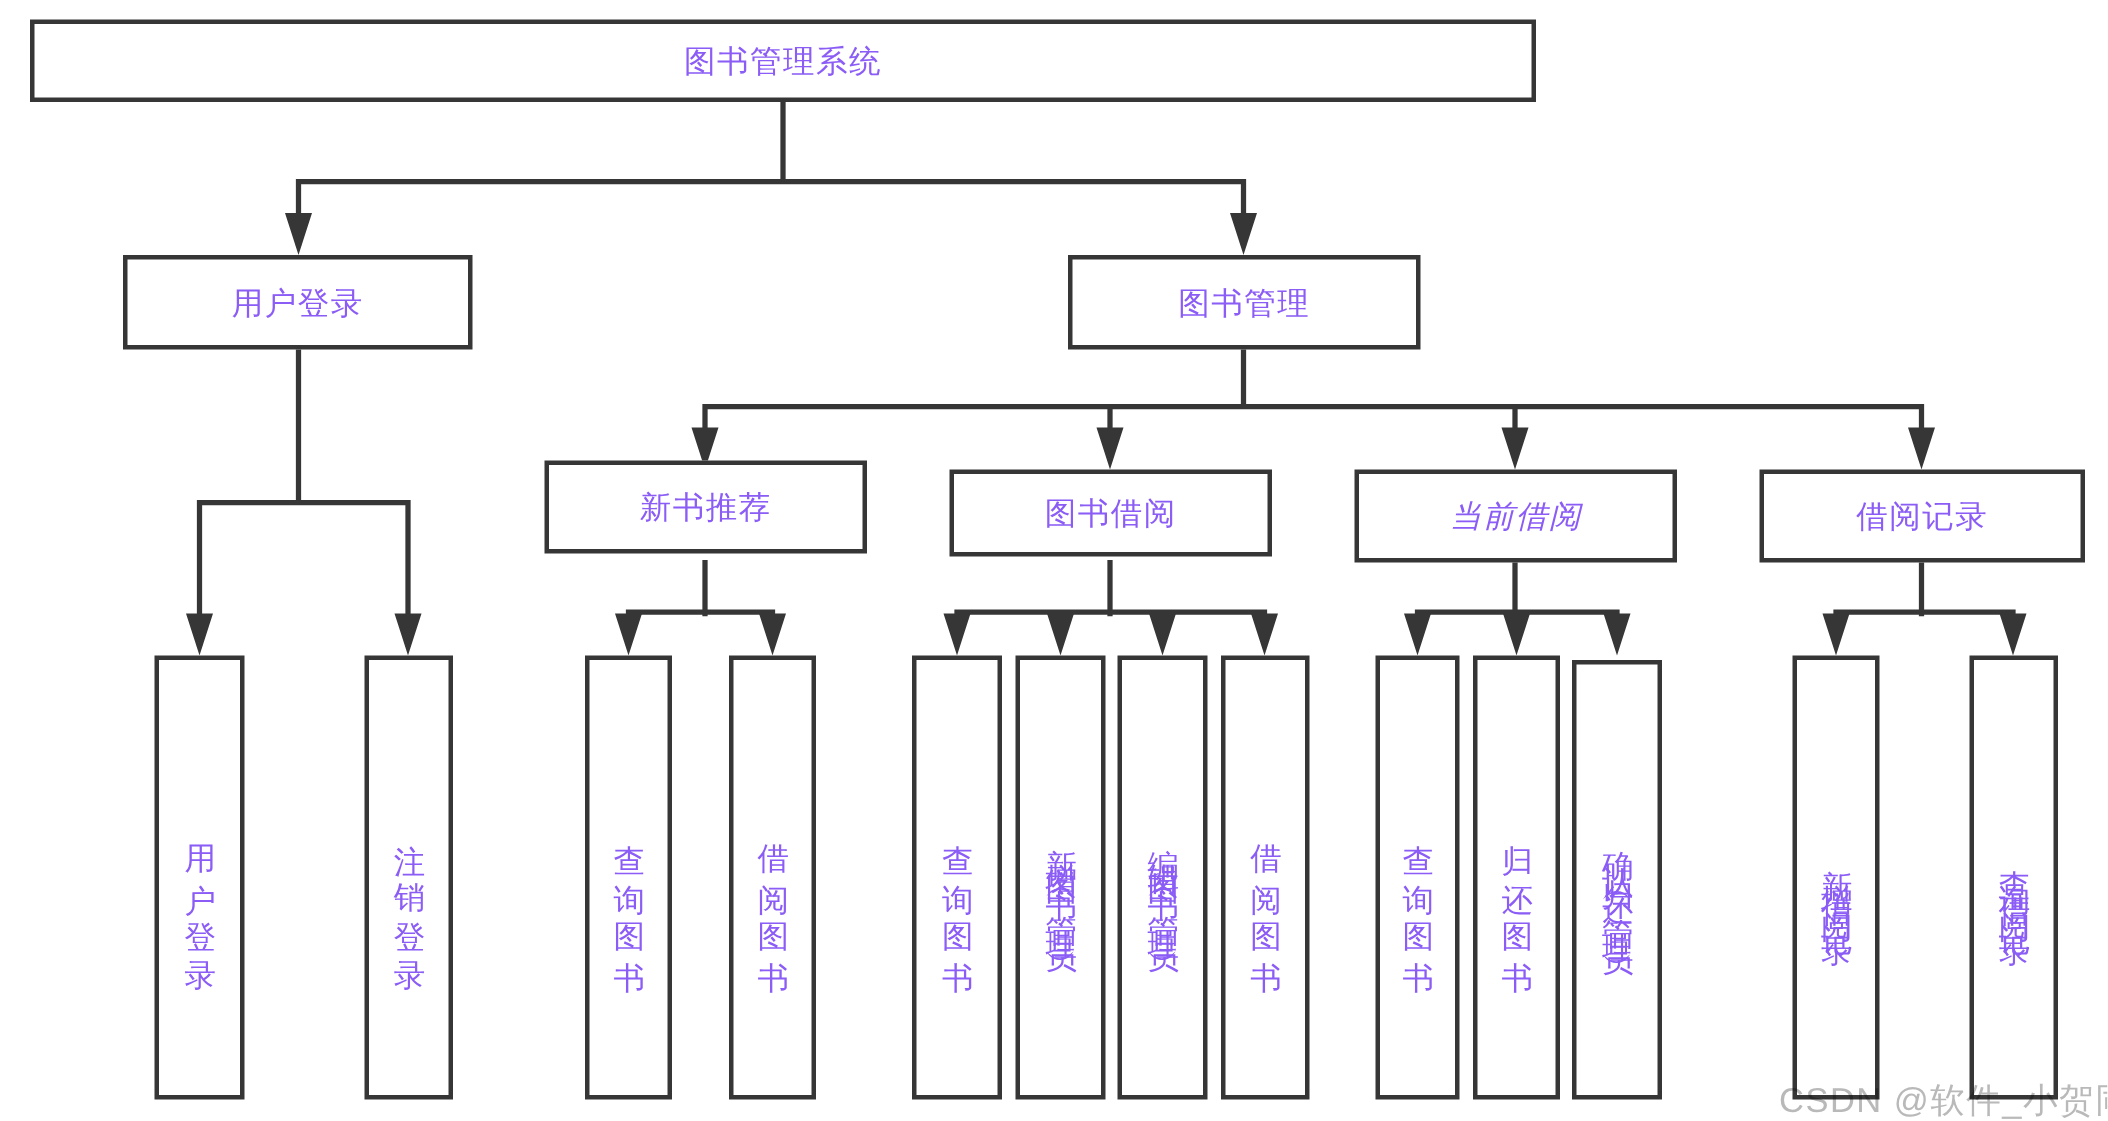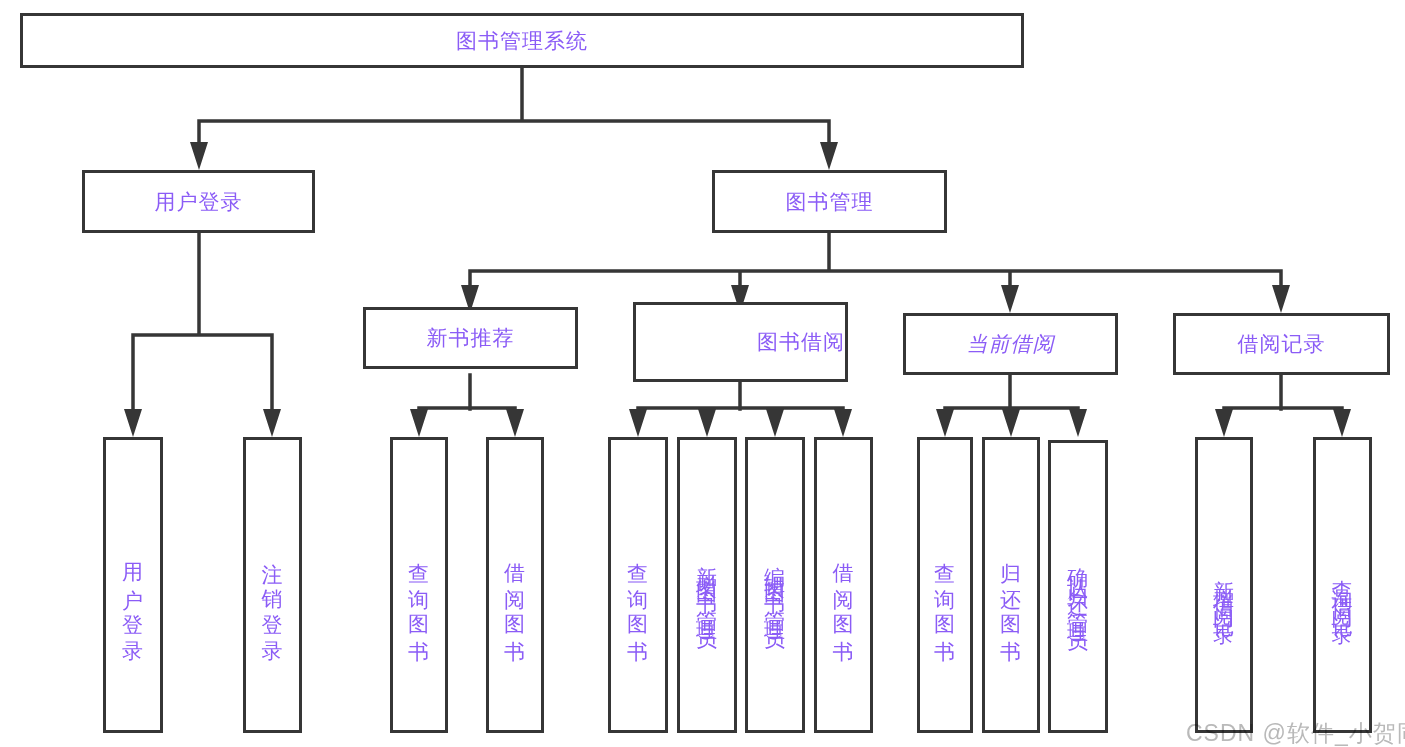--- a/index.html
+++ b/index.html
@@ -85,21 +85,21 @@
   <div class="box" style="left:82px; top:170px; width:233px; height:63px;">
     <span class="hlabel">用户登录</span>
   </div>
   <div class="box" style="left:712px; top:170px; width:235px; height:63px;">
     <span class="hlabel">图书管理</span>
   </div>
 
   <div class="box" style="left:363px; top:307px; width:215px; height:62px;">
     <span class="hlabel">新书推荐</span>
   </div>
-  <div class="box" style="left:633px; top:302px; width:215px; height:80px;justify-content:flex-end;">
+  <div class="box" style="left:633px; top:313px; width:215px; height:58px;">
     <span class="hlabel">图书借阅</span>
   </div>
   <div class="box" style="left:903px; top:313px; width:215px; height:62px;font-style:italic;">
     <span class="hlabel">当前借阅</span>
   </div>
   <div class="box" style="left:1173px; top:313px; width:217px; height:62px;">
     <span class="hlabel">借阅记录</span>
   </div>
 
   <div class="box" style="left:103px; top:437px; width:60px; height:296px;">

